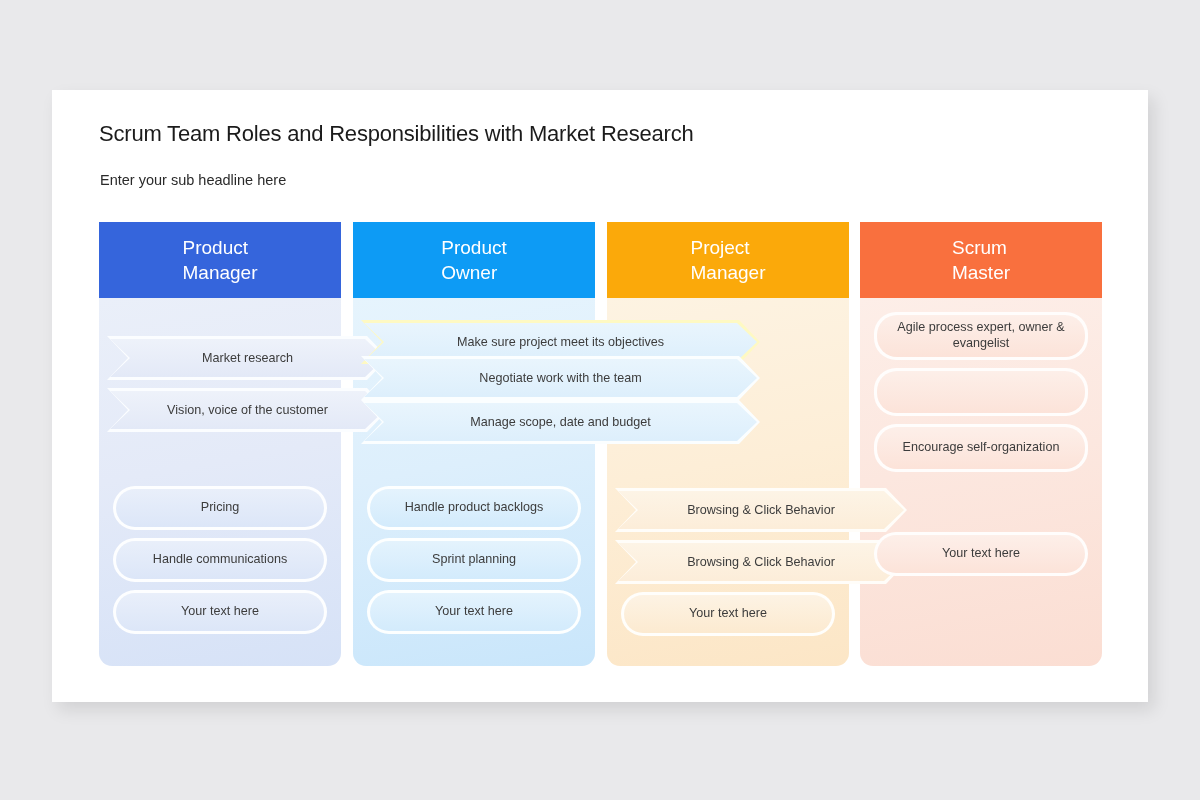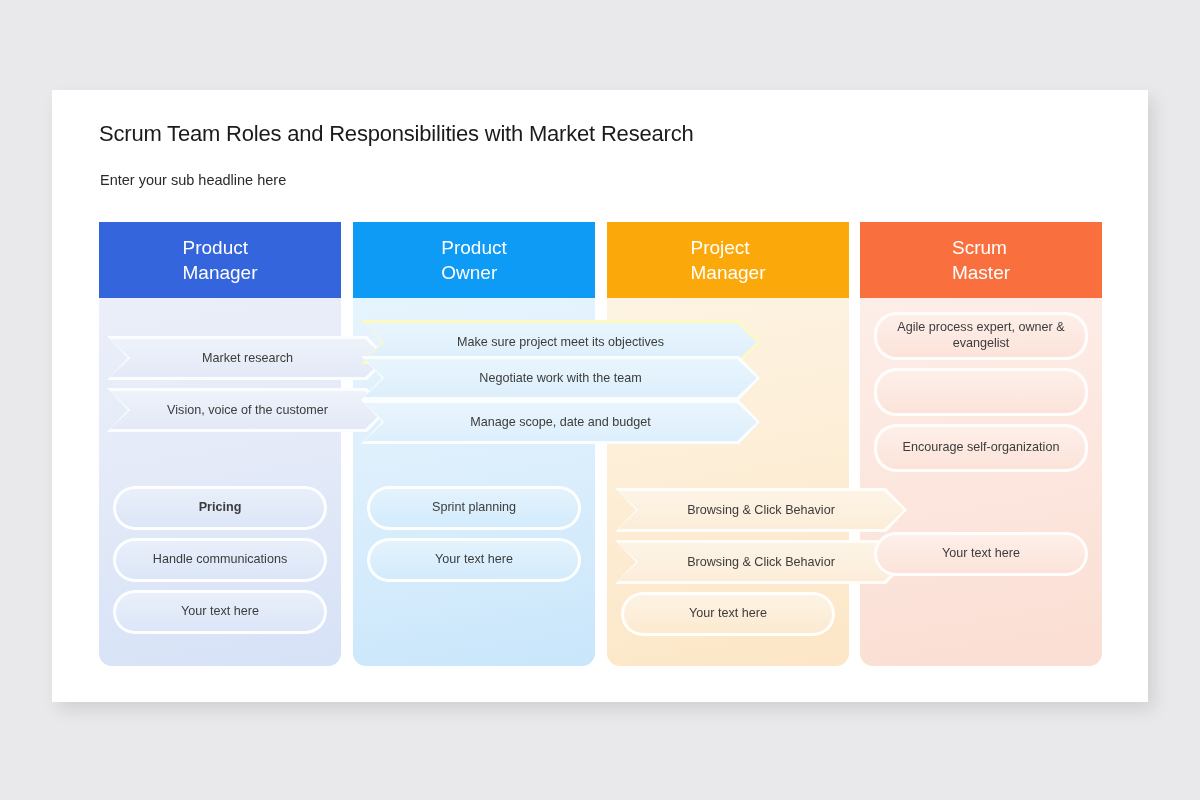--- a/index.html
+++ b/index.html
@@ -131,21 +131,21 @@
             <div class="chevron" style="top: 38px; left: 8px; width: 281px; background: rgb(251, 253, 255);">
               <div class="chev-inner" style="background: linear-gradient(rgb(238, 242, 250) 0%, rgb(227, 233, 247) 100%);"></div>
               <span class="chev-txt">Market research</span>
             </div>
             <div class="chevron" style="top: 90px; left: 8px; width: 281px; background: rgb(251, 253, 255);">
               <div class="chev-inner" style="background: linear-gradient(rgb(238, 242, 250) 0%, rgb(227, 233, 247) 100%);"></div>
               <span class="chev-txt">Vision, voice of the customer</span>
             </div>
           </div>
           <div class="pill-zone" style="top: 188px;">
-            <div class="pill" style="background: rgb(253, 254, 255); font-weight: bold;">
+            <div class="pill" style="background: rgb(253, 254, 255);">
               <div class="pill-inner" style="background: linear-gradient(rgb(233, 239, 250) 0%, rgb(220, 230, 248) 100%);"></div>
               <span class="pill-txt">Pricing</span>
             </div>
             <div class="pill" style="background: rgb(253, 254, 255);">
               <div class="pill-inner" style="background: linear-gradient(rgb(233, 239, 250) 0%, rgb(220, 230, 248) 100%);"></div>
               <span class="pill-txt">Handle communications</span>
             </div>
             <div class="pill" style="background: rgb(253, 254, 255);">
               <div class="pill-inner" style="background: linear-gradient(rgb(233, 239, 250) 0%, rgb(220, 230, 248) 100%);"></div>
               <span class="pill-txt">Your text here</span>
@@ -171,20 +171,24 @@
               <span class="chev-txt">Negotiate work with the team</span>
             </div>
             <div class="chevron" style="top: 102px; left: 8px; width: 399px; background: rgb(251, 254, 255); text-align: center;">
               <div class="chev-inner" style="background: linear-gradient(rgb(233, 245, 253) 0%, rgb(221, 239, 252) 100%);"></div>
               <span class="chev-txt">Manage scope, date and budget</span>
             </div>
           </div>
           <div class="pill-zone" style="top: 188px;">
             <div class="pill" style="background: rgb(253, 255, 255);">
               <div class="pill-inner" style="background: linear-gradient(rgb(228, 243, 253) 0%, rgb(211, 235, 252) 100%);"></div>
+              <span class="pill-txt">Handle product backlogs</span>
+            </div>
+            <div class="pill" style="background: rgb(253, 255, 255);">
+              <div class="pill-inner" style="background: linear-gradient(rgb(228, 243, 253) 0%, rgb(211, 235, 252) 100%);"></div>
               <span class="pill-txt">Sprint planning</span>
             </div>
             <div class="pill" style="background: rgb(253, 255, 255);">
               <div class="pill-inner" style="background: linear-gradient(rgb(228, 243, 253) 0%, rgb(211, 235, 252) 100%);"></div>
               <span class="pill-txt">Your text here</span>
             </div>
           </div>
         </div>
       </div>
       <div class="column c2">

